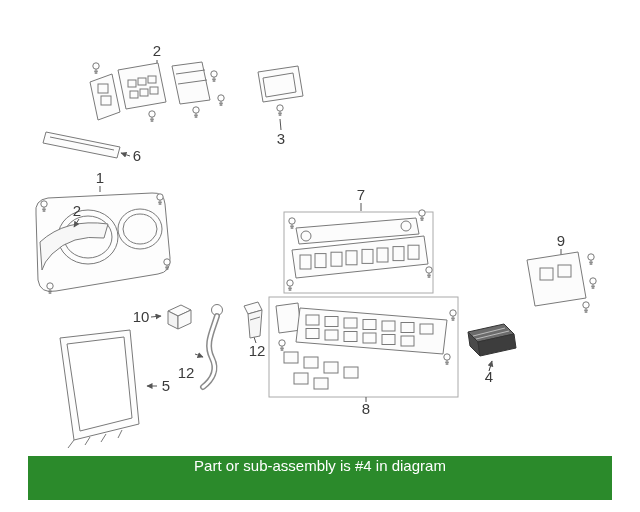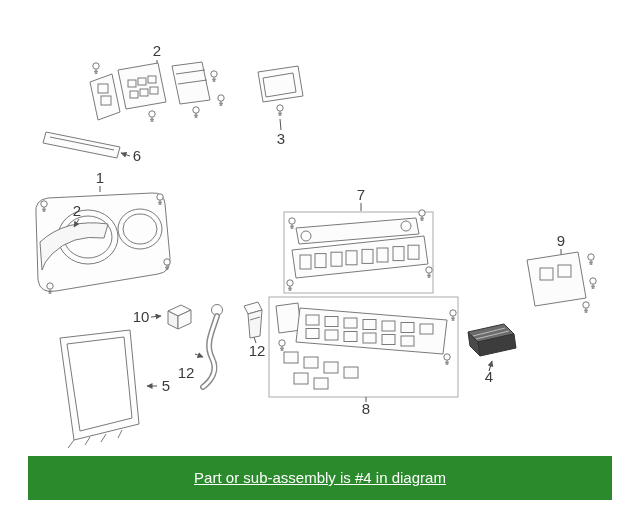--- a/index.html
+++ b/index.html
@@ -9,21 +9,21 @@
   }
   .diagram-svg{position:absolute;left:0;top:0;}
   .plabel{
     position:absolute;transform:translateX(-50%);
     font-size:15px;line-height:16px;color:#3b3b3b;
     font-family:"Liberation Sans", sans-serif;user-select:none;
   }
   .notice-banner{
     position:absolute;left:28px;top:456px;width:584px;height:44px;
     background:#2b8a2b;color:#ffffff;text-align:center;
-    display:flex;flex-direction:column;justify-content:center;gap:1px;text-decoration:underline;
+    display:flex;flex-direction:row;justify-content:center;gap:1px;
   }
   .notice-banner .bline{font-size:15px;line-height:20px;}
 </style>
 </head>
 <body>
 
 <div class="canvas">
 
   <svg class="diagram-svg" width="640" height="512" viewBox="0 0 640 512">
     <defs>

